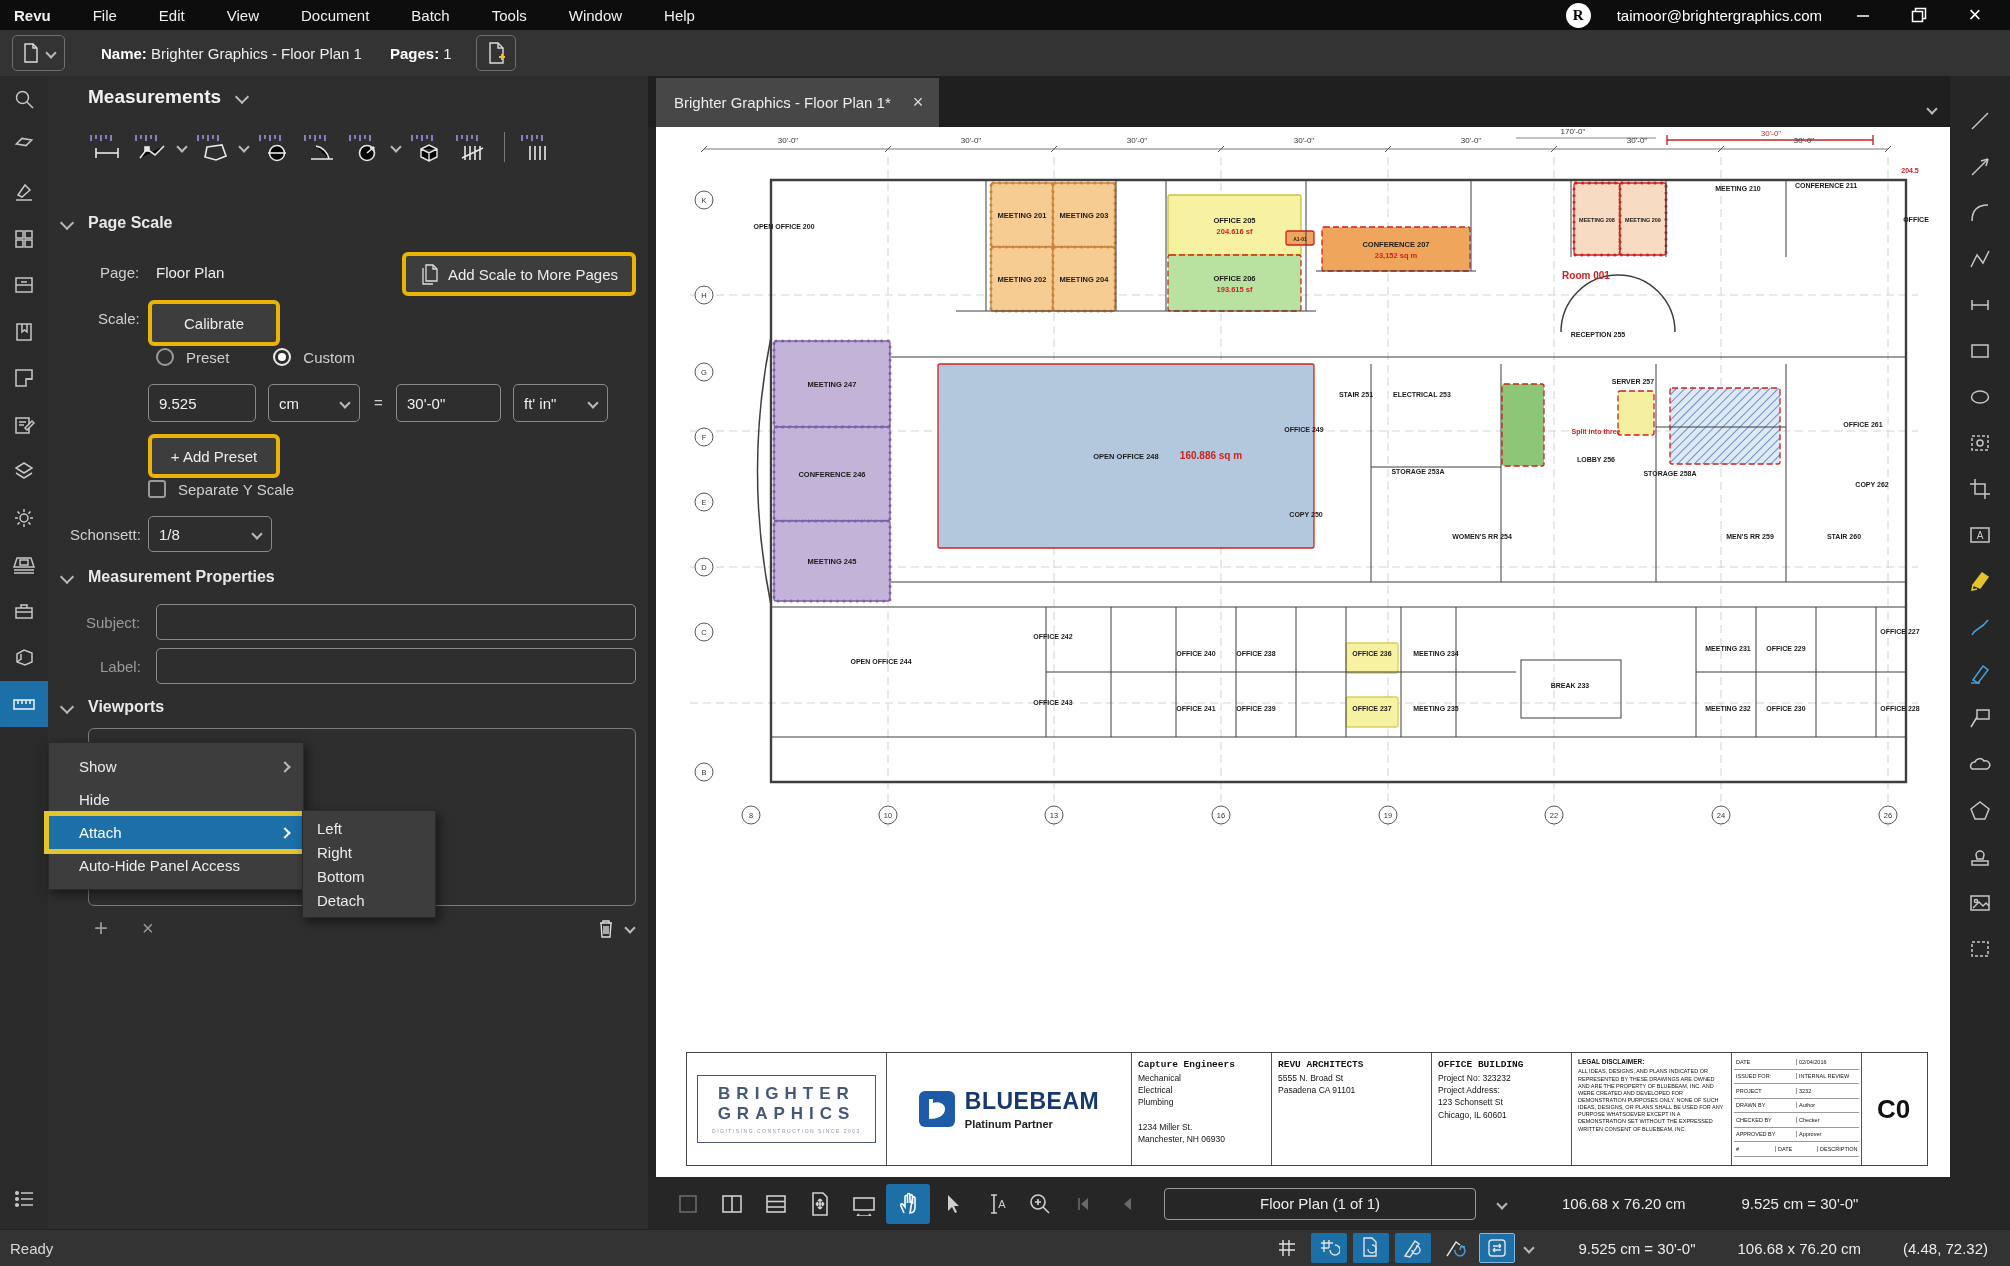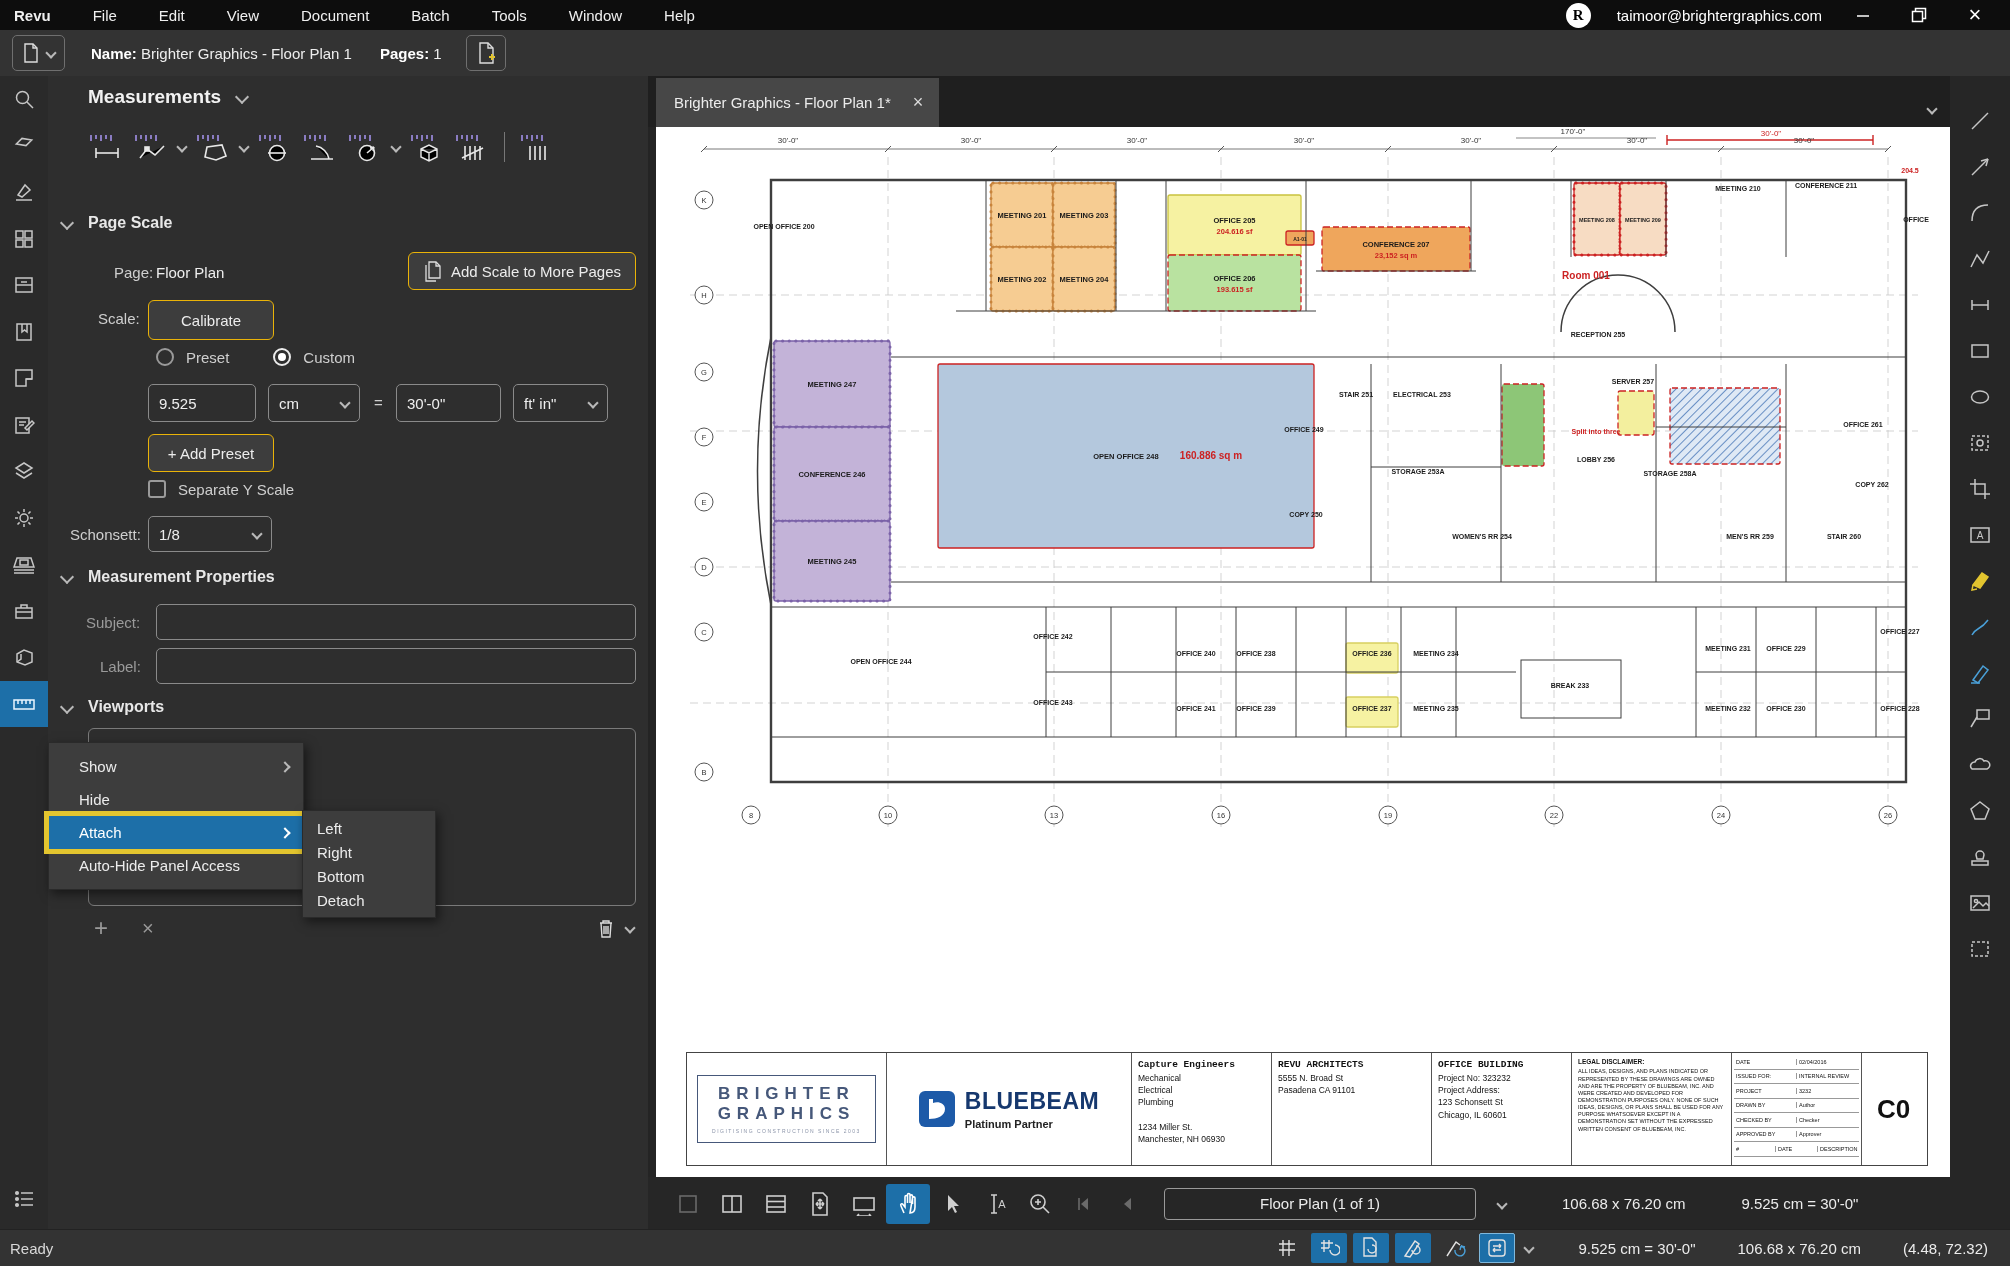--- a/index.html
+++ b/index.html
@@ -11,21 +11,21 @@
   .menu-item.brand{font-weight:700;padding-left:14px;}
   #titlebar-right{margin-left:auto;display:flex;align-items:center;gap:26px;padding-right:20px;}
   #revu-logo{width:25px;height:25px;border-radius:50%;background:#fff;display:flex;align-items:center;justify-content:center;color:#000;font-weight:700;font-size:15px;font-family:"Liberation Serif",serif;}
   #account-email{color:#fff;font-size:15px;}
   .winctl{width:30px;height:24px;display:flex;align-items:center;justify-content:center;color:#fff;font-size:17px;}
   .winctl svg{stroke:#fff;fill:none;stroke-width:1.5;}
   
   #docbar{position:absolute;left:0;top:30px;width:2010px;height:46px;background:#333333;display:flex;align-items:center;border-bottom:1px solid #222;}
   .docbar-btn{height:34px;border:1px solid #6f6f6f;border-radius:5px;margin-left:12px;display:flex;align-items:center;gap:7px;padding:0 9px;background:#333;}
   .docbar-btn svg{stroke:#ddd;fill:none;stroke-width:1.4;}
-  #doc-name{margin-left:26px;color:#eee;}
+  #doc-name{margin-left:36px;color:#eee;}
   #doc-name b{color:#fff;}
   #doc-pages{margin-left:28px;color:#eee;}
   #doc-pages b{color:#fff;}
   #add-page-btn{margin-left:24px;border-color:#6f6f6f;}
   
   #sidebar{position:absolute;left:0;top:76px;width:48px;bottom:36px;background:#2a2a2a;border-right:1px solid #1f1f1f;display:flex;flex-direction:column;align-items:center;}
   .sbico{width:48px;height:46.5px;display:flex;align-items:center;justify-content:center;color:#c6c6c6;}
   .sbico svg{stroke:currentColor;fill:none;stroke-width:1.5;}
   .sbico.active{background:#1d6fa8;color:#eaf6ff;}
   #sidebar-bottom{margin-top:auto;margin-bottom:8px;}
@@ -34,21 +34,21 @@
   #panel-header{position:absolute;left:40px;top:10px;display:flex;align-items:center;gap:16px;font-size:19px;font-weight:700;color:#f2f2f2;}
   .chev{display:inline-block;width:8px;height:8px;border-right:2px solid #b9b9b9;border-bottom:2px solid #b9b9b9;transform:rotate(45deg);}
   .chev.right{transform:rotate(-45deg);}
   .chev.small{width:6px;height:6px;}
   #meas-toolbar{position:absolute;left:40px;top:56px;display:flex;align-items:center;gap:9px;}
   .mtico{display:flex;align-items:center;}
   .msep{width:1px;height:30px;background:#777;margin:0 5px;}
   .sec-head{position:absolute;display:flex;align-items:center;gap:16px;font-size:16px;font-weight:700;color:#e8e8e8;}
   .lbl{color:#cfcfcf;font-size:15px;}
   .lbl.dim{color:#9a9a9a;}
-  .btn{background:#3d3d3d;border:1px solid #eab308;border-radius:6px;color:#ececec;font-size:15px;display:inline-flex;align-items:center;justify-content:center;gap:8px;}
+  .btn{background:#3d3d3d;border:4px solid #eab308;border-radius:6px;color:#ececec;font-size:15px;display:inline-flex;align-items:center;justify-content:center;gap:8px;}
   .field{background:#2e2e2e;border:1px solid #8a8a8a;border-radius:5px;color:#eee;font-size:15px;padding:12px 10px;box-sizing:border-box;font-family:"Liberation Sans",sans-serif;}
   .dd{display:flex;align-items:center;justify-content:space-between;padding:0 10px;background:#2e2e2e;border:1px solid #8a8a8a;border-radius:5px;color:#eee;font-size:15px;box-sizing:border-box;}
   .radio{width:18px;height:18px;border:2px solid #9a9a9a;border-radius:50%;position:relative;box-sizing:border-box;}
   .radio.sel{border-color:#ececec;}
   .radio.sel::after{content:"";position:absolute;inset:3px;background:#fff;border-radius:50%;}
   .cb{width:18px;height:18px;border:2px solid #9a9a9a;border-radius:3px;box-sizing:border-box;}
   #viewports-box{position:absolute;left:40px;right:12px;top:652px;height:176px;border:1px solid #7a7a7a;border-radius:6px;}
   #vp-footer{position:absolute;left:46px;right:14px;top:838px;display:flex;align-items:center;color:#aaa;}
   #vp-footer .plus{font-size:24px;color:#9a9a9a;}
   #vp-footer .ex{font-size:20px;color:#9a9a9a;margin-left:34px;}
@@ -380,21 +380,21 @@
             </g>
           </svg>
         </span>
     </div>
 
     <div class="sec-head" style="left:14px;top:138px;">
       <span class="chev"></span>
       <span>Page Scale</span>
     </div>
 
-    <span class="lbl" style="position:absolute;left:66px;top:188px;">Page:</span>
+    <span class="lbl" style="position:absolute;left:52px;top:188px;">Page:</span>
     <span class="lbl" style="position:absolute;left:108px;top:188px;color:#eee;">Floor Plan</span>
     <div class="btn" style="position:absolute;right:12px;top:176px;height:36px;padding:0 14px;">
       <svg width="20" height="22" style="stroke:#ddd;fill:none;stroke-width:1.3;">
           <path d="M6,2 H13 L17,6 V18 H6 Z"></path>
           <path d="M13,2 V6 H17"></path>
           <path d="M3,5 V21 H13"></path>
         </svg>
       <span>Add Scale to More Pages</span>
     </div>
 

